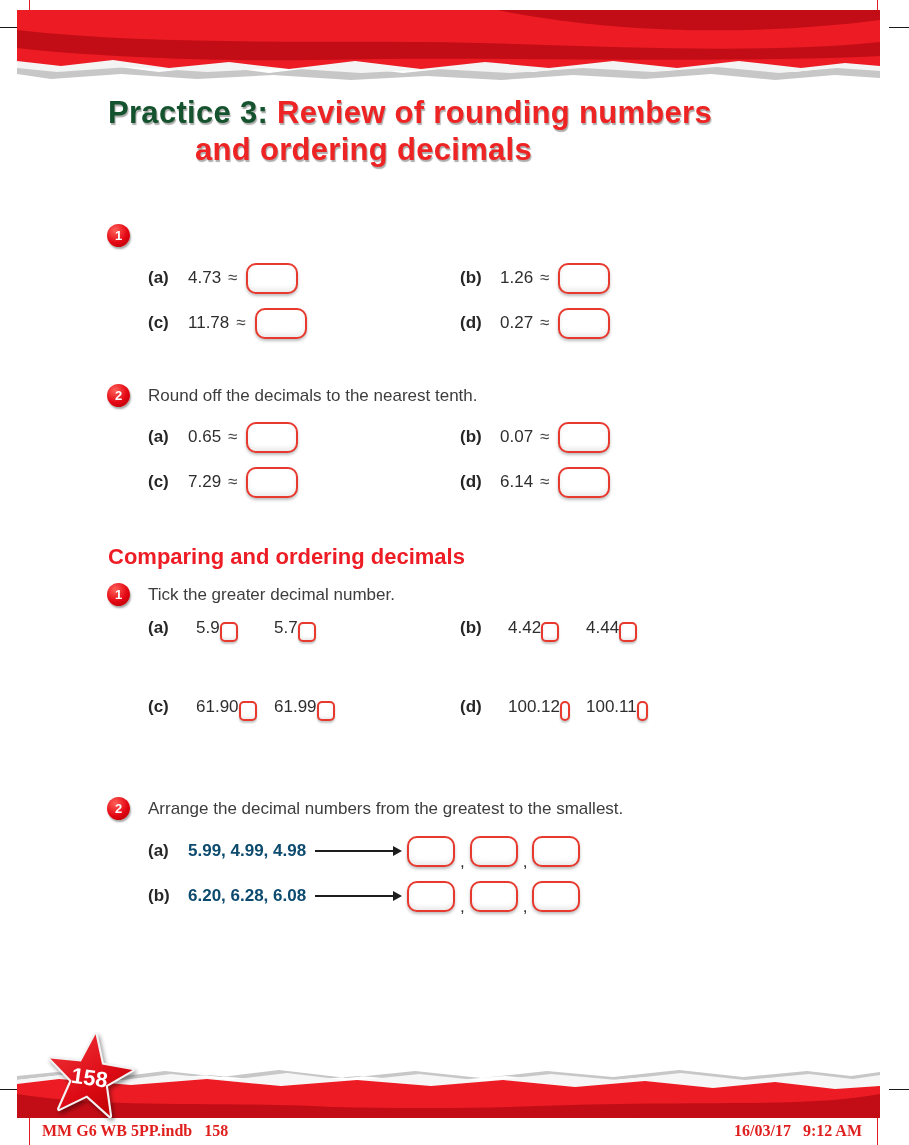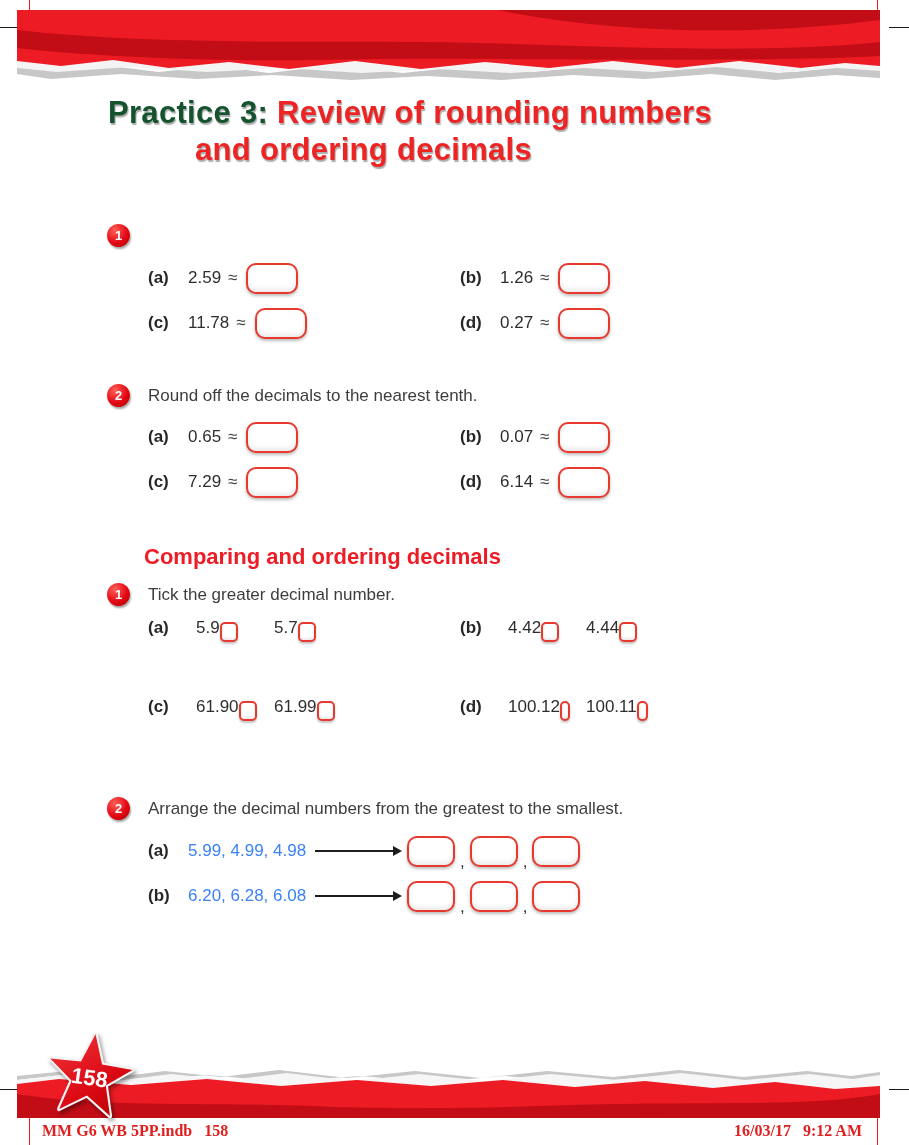--- a/index.html
+++ b/index.html
@@ -49,21 +49,21 @@
   .num-block { width:62px; display:flex; flex-direction:row; align-items:center; margin-right:16px; }
   .num-block .num { color:#2e2e2e; height:23px; }
   .checkbox {
     margin-top:5px; width:18px; height:20px; border:2px solid #e8392e; border-radius:5px; background:#fff;
     box-shadow:0 2px 2px rgba(110,110,110,.4), inset 0 -2px 3px rgba(205,205,205,.4);
   }
 
   
   .arr-row { position:absolute; display:flex; align-items:center; font-size:17px; height:32px; }
   .arr-row .lbl { font-weight:bold; color:#262626; width:40px; }
-  .arr-row .nums { width:127px; color:#3b82f6; }
+  .arr-row .nums { width:127px; color:#0c4a6e;font-weight:bold; }
   .arrow { position:relative; width:78px; height:2px; background:#1d1d1d; margin-right:14px; }
   .arrow:after {
     content:""; position:absolute; right:-9px; top:-4px;
     border-left:9px solid #1d1d1d; border-top:5px solid transparent; border-bottom:5px solid transparent;
   }
   .order-box {
     width:48px; height:31px; border:2px solid #e8392e; border-radius:10px; background:#fff;
     box-shadow:0 2px 3px rgba(110,110,110,.45), inset 0 -3px 4px rgba(205,205,205,.4);
   }
   .comma { align-self:flex-end; margin:0 5px -3px 5px; color:#2e2e2e; line-height:1; }
@@ -104,21 +104,21 @@
   <div class="title">
     <div><span class="prefix">Practice 3: </span><span class="red">Review of rounding numbers</span></div>
     <div class="line2 red">and ordering decimals</div>
   </div>
 
 
   <div class="badge" style="top:224px;">1</div>
 
   <div class="r-item" style="left:148px; top:262px;">
     <span class="lbl">(a)</span>
-    <span class="val">2.59</span>
+    <span class="val">4.73</span>
     <span class="approx">≈</span>
     <span class="answer-box"></span>
   </div>
   <div class="r-item" style="left:460px; top:262px;">
     <span class="lbl">(b)</span>
     <span class="val">1.26</span>
     <span class="approx">≈</span>
     <span class="answer-box"></span>
   </div>
   <div class="r-item" style="left:148px; top:307px;">
@@ -155,21 +155,21 @@
     <span class="approx">≈</span>
     <span class="answer-box"></span>
   </div>
   <div class="r-item" style="left:460px; top:466px;">
     <span class="lbl">(d)</span>
     <span class="val">6.14</span>
     <span class="approx">≈</span>
     <span class="answer-box"></span>
   </div>
 
-  <div class="section-heading" style="top:544px;margin-left:36px;">Comparing and ordering decimals</div>
+  <div class="section-heading" style="top:544px;">Comparing and ordering decimals</div>
 
   <div class="badge" style="top:583px;">1</div>
   <div class="prompt" style="top:585px;">Tick the greater decimal number.</div>
 
   <div class="cmp-item" style="left:148px; top:617px;">
     <span class="lbl">(a)</span>
     <span class="num-block">
       <span class="num">5.9</span>
       <span class="checkbox"></span>
     </span>

